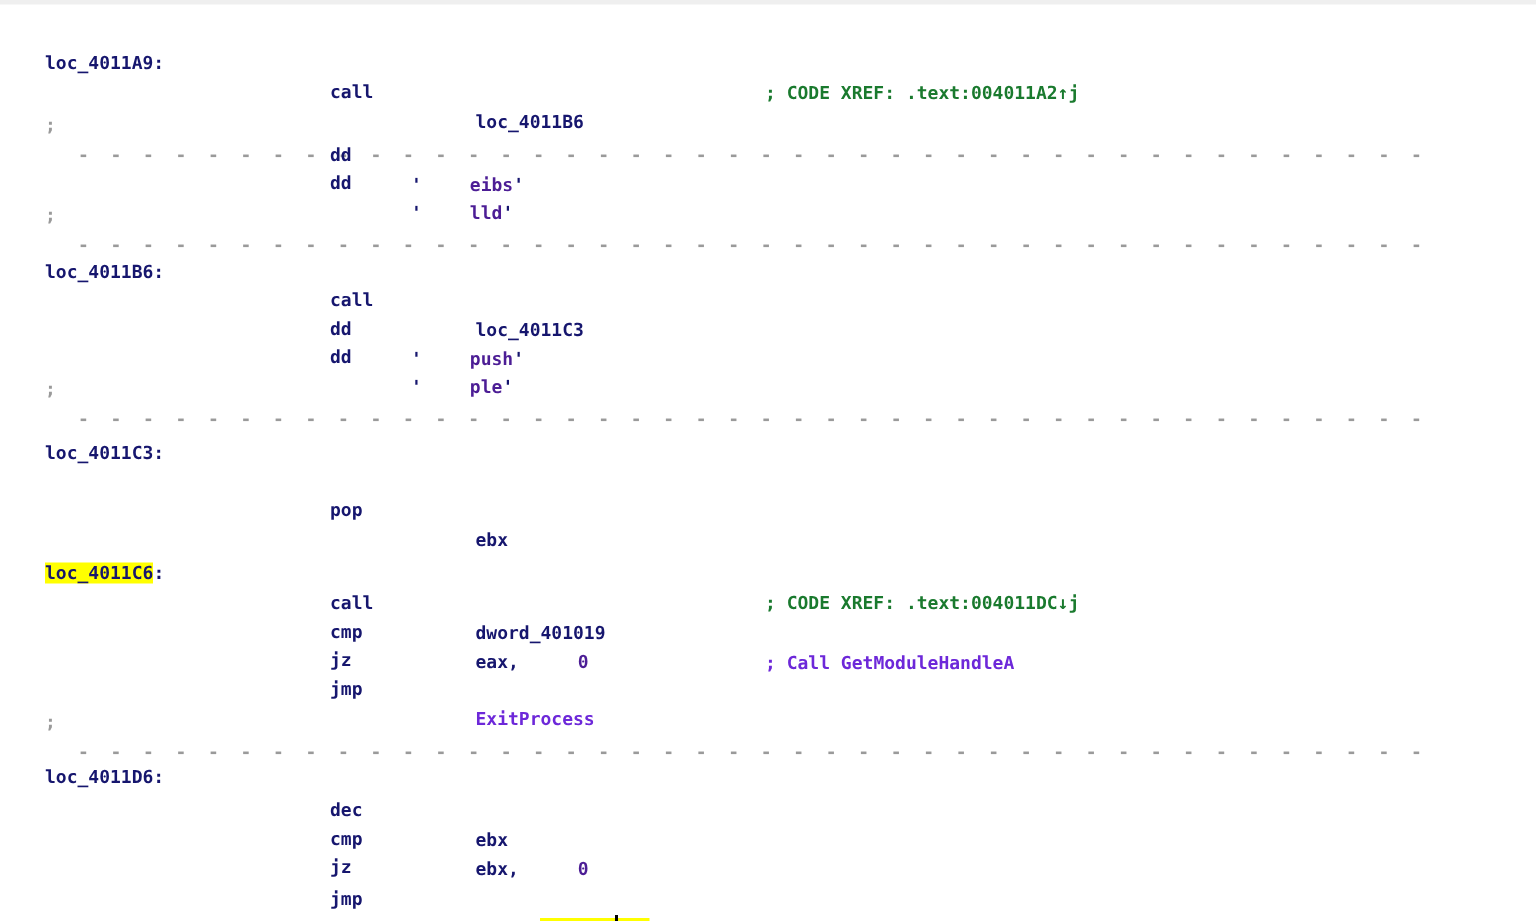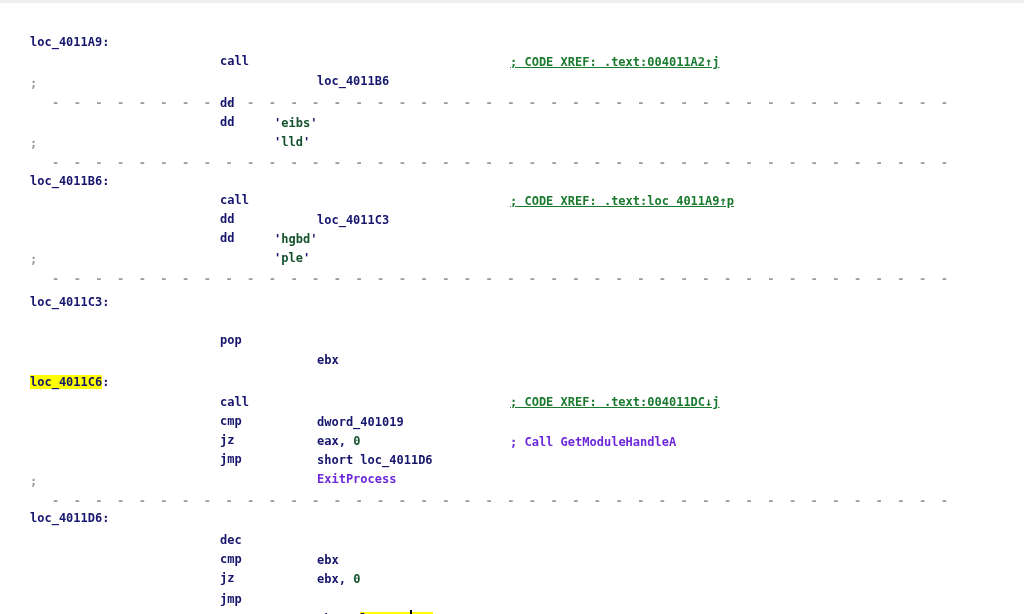--- a/index.html
+++ b/index.html
@@ -39,22 +39,22 @@
     font-weight: bold;
     letter-spacing: 0px;
   }
   .col-label   { position: absolute; left: 18px;  }
   .col-mnem    { position: absolute; left: 208px; }
   .col-op      { position: absolute; left: 305px; }
   .col-cmt     { position: absolute; left: 498px; }
   .col-semi    { position: absolute; left: 18px;  }
 
   .c-code   { color: #16166e; }           
-  .c-str    { color: #14532d; }           
-  .c-cmt    { color: #1a7a2e; text-decoration: underline; }           
+  .c-str    { color: #4c1d95; margin-left: 32px; }           
+  .c-cmt    { color: #1a7a2e; }           
   .c-api    { color: #6d28d9; }           
   .c-dash   { color: #9a9a9a; font-weight: bold; }
   .hl       { background: #ffff00; }
 
   .caret {
     display: inline-block;
     width: 2px;
     height: 15px;
     background: #000000;
     vertical-align: -2px;
@@ -98,31 +98,30 @@
     <span class="col-op" style="left:262px"><span class="c-code">'</span><span class="c-str">lld</span><span class="c-code">'</span></span>
   </div>
 
   <div class="line" style="top:113px">
     <span class="col-semi c-dash">;</span>
     <span class="dashrow c-dash">-  -  -  -  -  -  -  -  -  -  -  -  -  -  -  -  -  -  -  -  -  -  -  -  -  -  -  -  -  -  -  -  -  -  -  -  -  -  -  -  -  -  -  -  -  -</span>
   </div>
 
   <div class="line" style="top:151px">
     <span class="col-label c-code">loc_4011B6:</span>
-    <span class="col-cmt c-cmt">; CODE XREF: .text:loc 4011A9↑p</span>
   </div>
 
   <div class="line" style="top:170px">
     <span class="col-mnem c-code">call</span>
     <span class="col-op c-code">loc_4011C3</span>
   </div>
 
   <div class="line" style="top:189px">
     <span class="col-mnem c-code">dd </span>
-    <span class="col-op" style="left:262px"><span class="c-code">'</span><span class="c-str">hgbd</span><span class="c-code">'</span></span>
+    <span class="col-op" style="left:262px"><span class="c-code">'</span><span class="c-str">push</span><span class="c-code">'</span></span>
   </div>
 
   <div class="line" style="top:208px">
     <span class="col-mnem c-code">dd </span>
     <span class="col-op" style="left:262px"><span class="c-code">'</span><span class="c-str">ple</span><span class="c-code">'</span></span>
   </div>
 
   <div class="line" style="top:229px">
     <span class="col-semi c-dash">;</span>
     <span class="dashrow c-dash">-  -  -  -  -  -  -  -  -  -  -  -  -  -  -  -  -  -  -  -  -  -  -  -  -  -  -  -  -  -  -  -  -  -  -  -  -  -  -  -  -  -  -  -  -  -</span>
@@ -149,21 +148,20 @@
     <span class="col-cmt c-api"><span>; Call </span><span>GetModuleHandleA</span></span>
   </div>
 
   <div class="line" style="top:391px">
     <span class="col-mnem c-code">cmp</span>
     <span class="col-op"><span class="c-code">eax, </span><span class="c-str">0</span></span>
   </div>
 
   <div class="line" style="top:410px">
     <span class="col-mnem c-code">jz</span>
-    <span class="col-op c-code">short loc_4011D6</span>
   </div>
 
   <div class="line" style="top:429px">
     <span class="col-mnem c-code">jmp</span>
     <span class="col-op c-api">ExitProcess</span>
   </div>
 
   <div class="line" style="top:451px">
     <span class="col-semi c-dash">;</span>
     <span class="dashrow c-dash">-  -  -  -  -  -  -  -  -  -  -  -  -  -  -  -  -  -  -  -  -  -  -  -  -  -  -  -  -  -  -  -  -  -  -  -  -  -  -  -  -  -  -  -  -  -</span>

